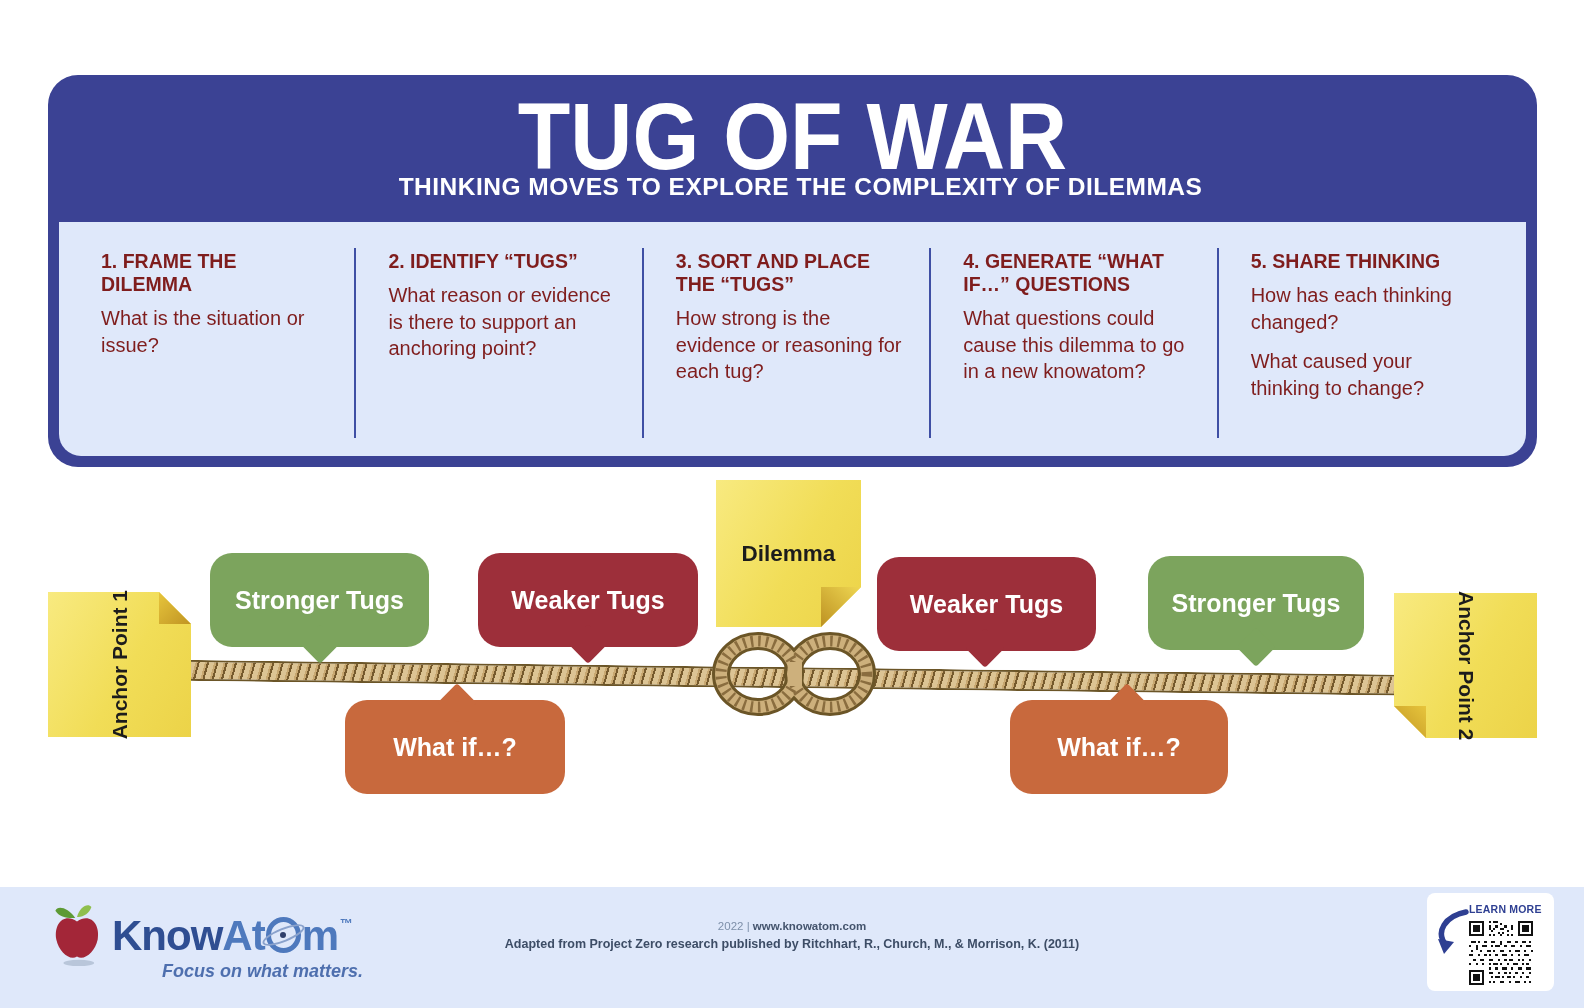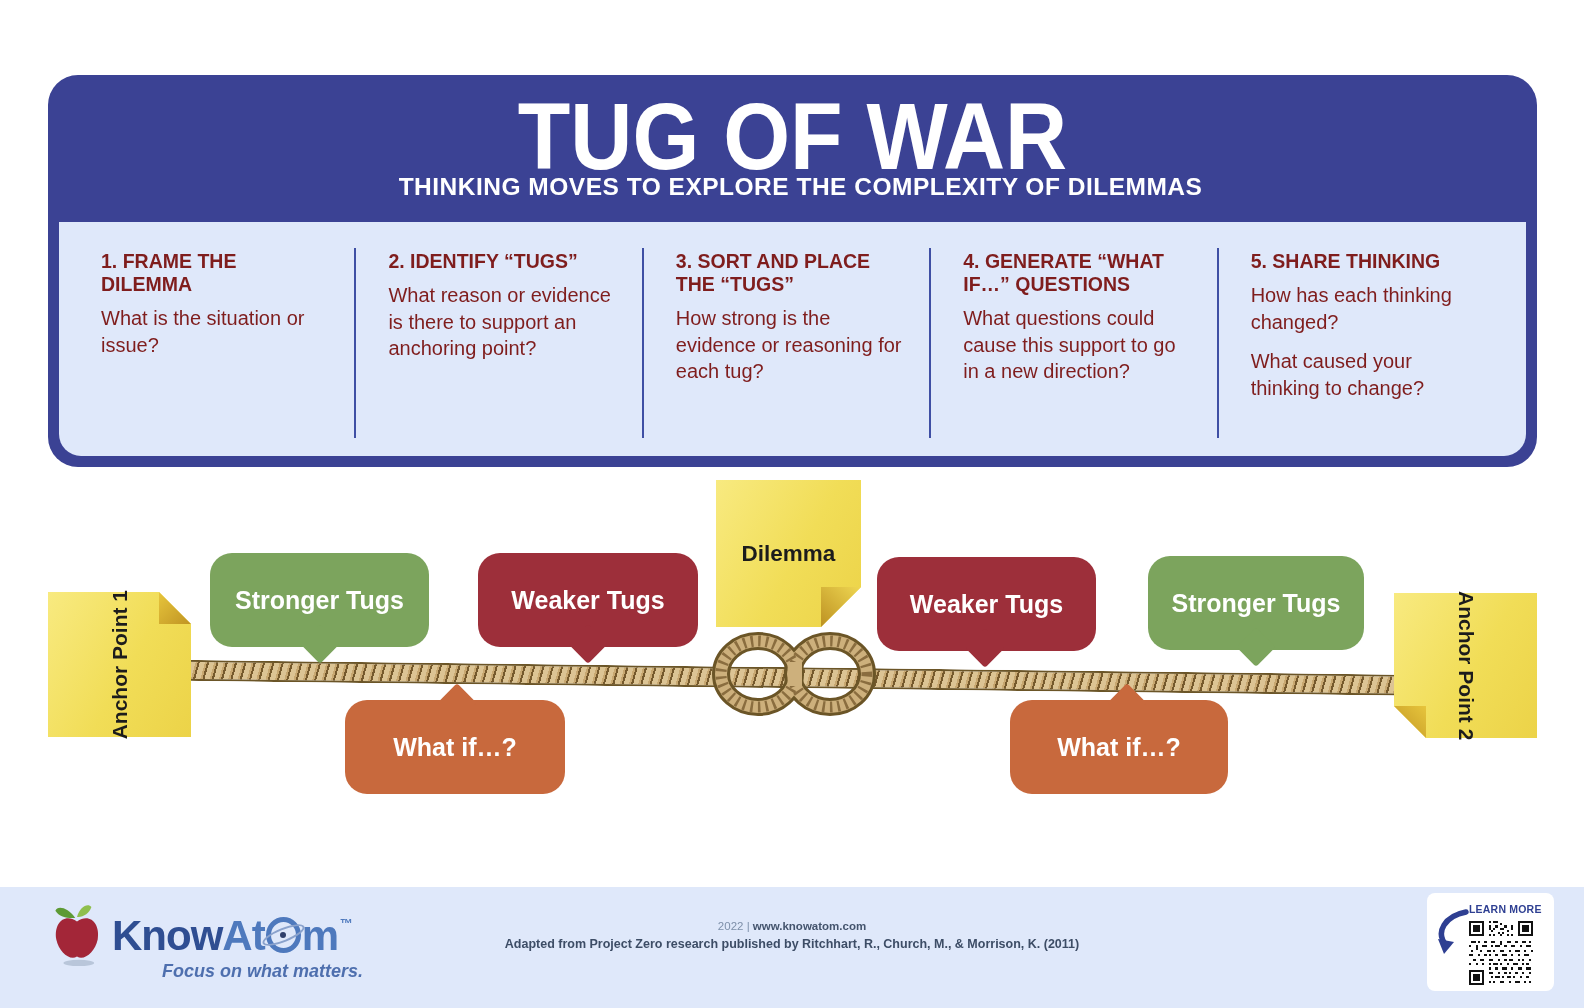--- a/index.html
+++ b/index.html
@@ -106,21 +106,21 @@
       <div class="step">
         <h2>2. IDENTIFY “TUGS”</h2>
         <p>What reason or evidence is there to support an anchoring point?</p>
       </div>
       <div class="step">
         <h2>3. SORT AND PLACE THE “TUGS”</h2>
         <p>How strong is the evidence or reasoning for each tug?</p>
       </div>
       <div class="step">
         <h2>4. GENERATE “WHAT IF…” QUESTIONS</h2>
-        <p>What questions could cause this support to go in a new direction?</p>
+        <p>What questions could cause this dilemma to go in a new knowatom?</p>
       </div>
       <div class="step">
         <h2>5. SHARE THINKING</h2>
         <p>How has each thinking changed?</p>
         <p>What caused your thinking to change?</p>
       </div>
     </div>
   </section>
 
   <section>

